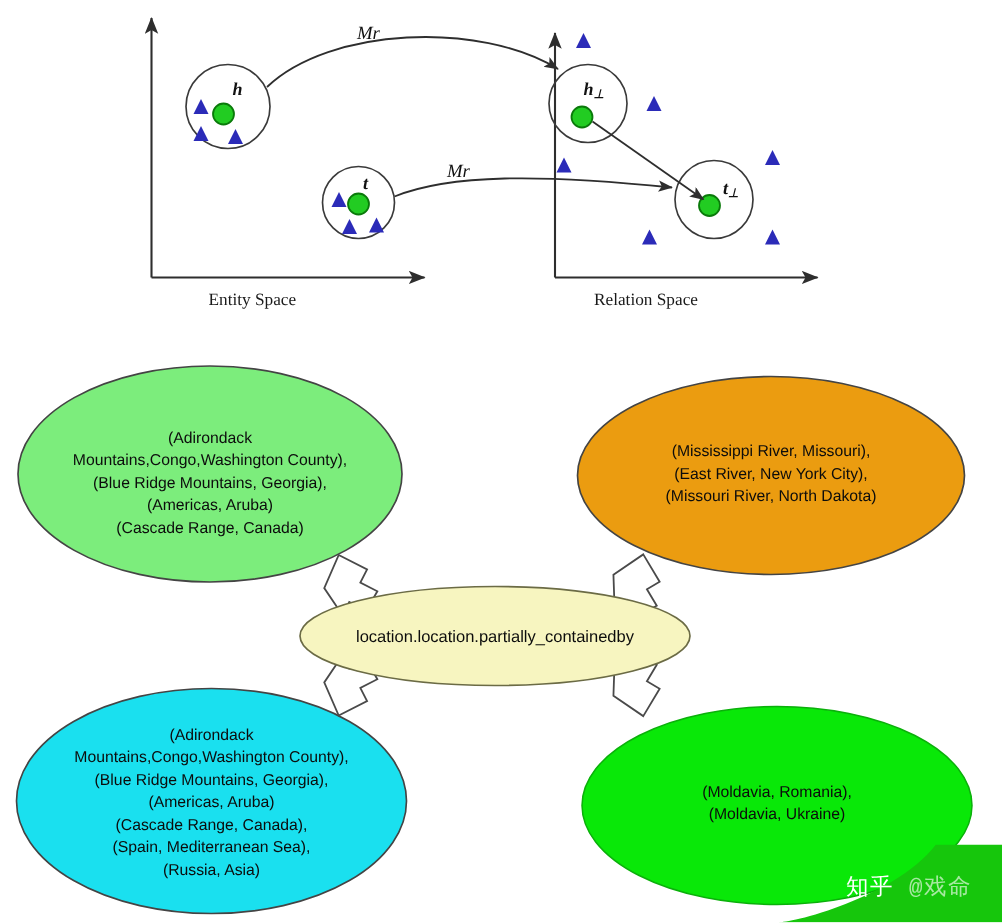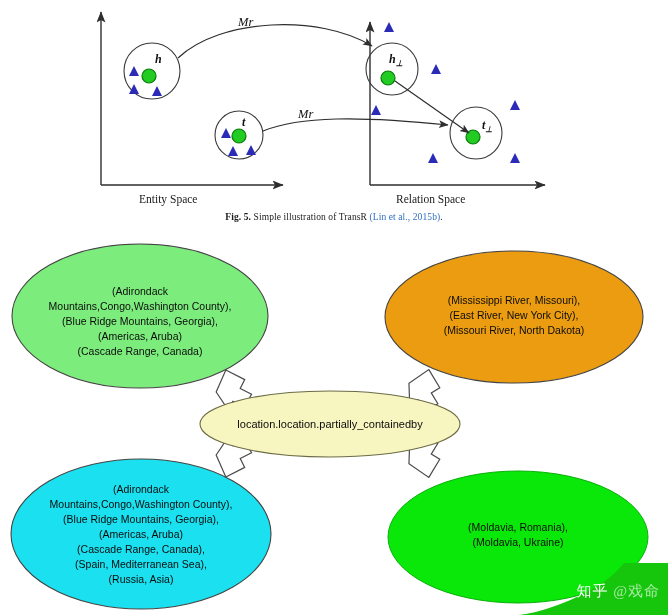--- a/index.html
+++ b/index.html
@@ -67,22 +67,22 @@
 
   
   #watermark{
     position:absolute;
     right:0;bottom:0;
     width:150px;height:52px;
     pointer-events:none;
   }
   #wm-text{
     position:absolute;
-    right:8px;bottom:14px;
-    font-family:Liberation Serif, serif;
+    right:20px;bottom:14px;
+    font-family:Liberation Mono, monospace;
     font-size:15px;
     white-space:nowrap;
     letter-spacing:1px;
   }
   #wm-site{color:#ffffff;}
   #wm-user{color:#ffffff;opacity:.62;}
 </style>
 </head>
 <body>
 
@@ -157,24 +157,20 @@
 
       <path d="M263,131 C300,116 360,116 448,125" fill="none" stroke="#2e2e2e" stroke-width="1.2" marker-end="url(#arrowThin)"></path>
       <text class="mr-label" x="298" y="118">Mr</text>
 
       <line x1="395" y1="81" x2="469" y2="133" stroke="#2e2e2e" stroke-width="1.2" marker-end="url(#arrowThin)"></line>
 
       <text class="axis-label" x="139" y="203">Entity Space</text>
       <text class="axis-label" x="396" y="203">Relation Space</text>
     </svg>
 
-    <div id="caption">
-      <span class="cap-bold">Fig. 5.</span>
-      <span>Simple illustration of TransR </span><span class="cap-cite">(Lin et al., 2015b)</span><span>.</span>
-    </div>
   </div>
 
   <div id="graph-panel">
     <svg id="graph-svg" width="668" height="383" viewBox="0 0 668 383">
 
       <g>
         <ellipse cx="140" cy="84" rx="128" ry="72" fill="#7ced7c" stroke="#444444" stroke-width="1.1"></ellipse>
         <text class="ell-text" x="140" y="63">(Adirondack</text>
         <text class="ell-text" x="140" y="78">Mountains,Congo,Washington County),</text>
         <text class="ell-text" x="140" y="93">(Blue Ridge Mountains, Georgia),</text>

